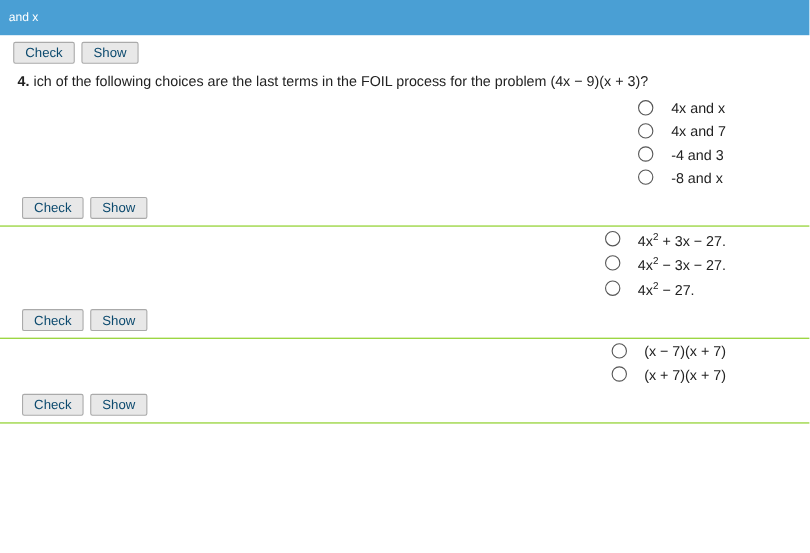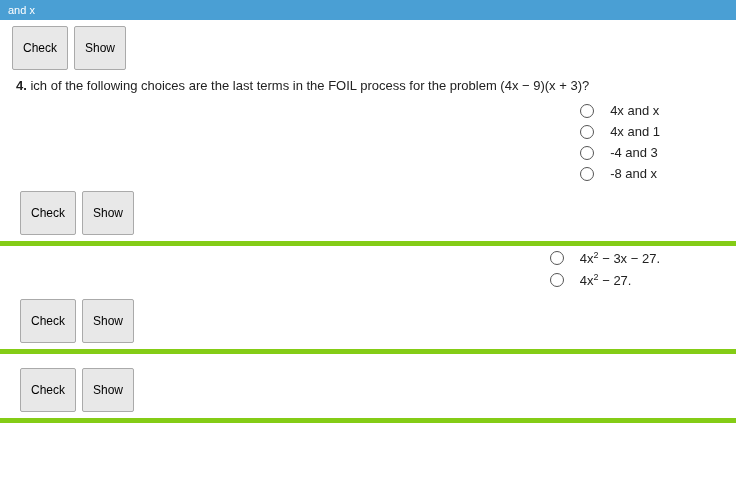--- a/index.html
+++ b/index.html
@@ -6,35 +6,35 @@
     body {
       font-family: Arial, sans-serif;
       font-size: 13px;
       background: #fff;
       width: 736px;
       min-height: 503px;
       overflow: hidden;
     }
     .top-bar {
       background: #4a9fd4;
-      height: 20px;
+      height: 32px;
       display: flex;
       align-items: center;
       padding: 0 8px;
       font-size: 11px;
       color: #fff;
     }
     .top-buttons {
       padding: 6px 12px 4px 12px;
       display: flex;
       gap: 6px;
     }
     .question-section {
       padding: 4px 16px 6px 16px;
-      border-bottom: 5px solid #84cc16;
+      border-bottom: 1px solid #84cc16;
     }
     .question-title {
       font-size: 13px;
       color: #222;
       margin-bottom: 10px;
     }
     .question-title strong {
       font-weight: bold;
     }
     .options-area {
@@ -43,21 +43,21 @@
       padding-right: 60px;
       margin-bottom: 10px;
     }
     .options-list {
       display: flex;
       flex-direction: column;
       gap: 6px;
     }
     .option-row {
       display: flex;
-      align-items: center;
+      align-items: flex-start;
       gap: 16px;
       font-size: 13px;
       color: #222;
     }
     .radio-circle {
       width: 14px;
       height: 14px;
       border-radius: 50%;
       border: 1.5px solid #555;
       display: inline-block;
@@ -66,25 +66,25 @@
     }
     .bottom-buttons {
       display: flex;
       gap: 6px;
       margin-top: 4px;
       padding-left: 4px;
     }
     .btn {
       background: #e8e8e8;
       border: 1px solid #aaa;
-      padding: 14px 10px;
+      padding: 2px 10px;
       font-size: 12px;
       cursor: pointer;
       border-radius: 2px;
-      color: #000000;
+      color: #0c4a6e;
     }
     sup {
       font-size: 9px;
       vertical-align: super;
     }
   </style>
 </head>
 <body>
 
 <div class="top-bar">
@@ -100,21 +100,21 @@
     <div class="question-section">
       <div class="question-title"><strong>4.</strong> ich of the following choices are the last terms in the FOIL process for the problem (4x − 9)(x + 3)?</div>
       <div class="options-area">
         <div class="options-list">
           <div class="option-row">
             <span class="radio-circle"></span>
             <span>4x and x</span>
           </div>
           <div class="option-row">
             <span class="radio-circle"></span>
-            <span>4x and 1</span>
+            <span>4x and 7</span>
           </div>
           <div class="option-row">
             <span class="radio-circle"></span>
             <span>-4 and 3</span>
           </div>
           <div class="option-row">
             <span class="radio-circle"></span>
             <span>-8 and x</span>
           </div>
         </div>
@@ -122,36 +122,48 @@
       <div class="bottom-buttons">
         <button class="btn">Check</button>
         <button class="btn">Show</button>
       </div>
     </div>
     <div class="question-section">
       <div class="options-area">
         <div class="options-list">
           <div class="option-row">
             <span class="radio-circle"></span>
+            <span>4x<sup>2</sup> + 3x − 27.</span>
+          </div>
+          <div class="option-row">
+            <span class="radio-circle"></span>
             <span>4x<sup>2</sup> − 3x − 27.</span>
           </div>
           <div class="option-row">
             <span class="radio-circle"></span>
             <span>4x<sup>2</sup> − 27.</span>
           </div>
         </div>
       </div>
       <div class="bottom-buttons">
         <button class="btn">Check</button>
         <button class="btn">Show</button>
       </div>
     </div>
     <div class="question-section">
       <div class="options-area">
         <div class="options-list">
+          <div class="option-row">
+            <span class="radio-circle"></span>
+            <span>(x − 7)(x + 7)</span>
+          </div>
+          <div class="option-row">
+            <span class="radio-circle"></span>
+            <span>(x + 7)(x + 7)</span>
+          </div>
         </div>
       </div>
       <div class="bottom-buttons">
         <button class="btn">Check</button>
         <button class="btn">Show</button>
       </div>
     </div>
   </div>
 
 </body></html>

